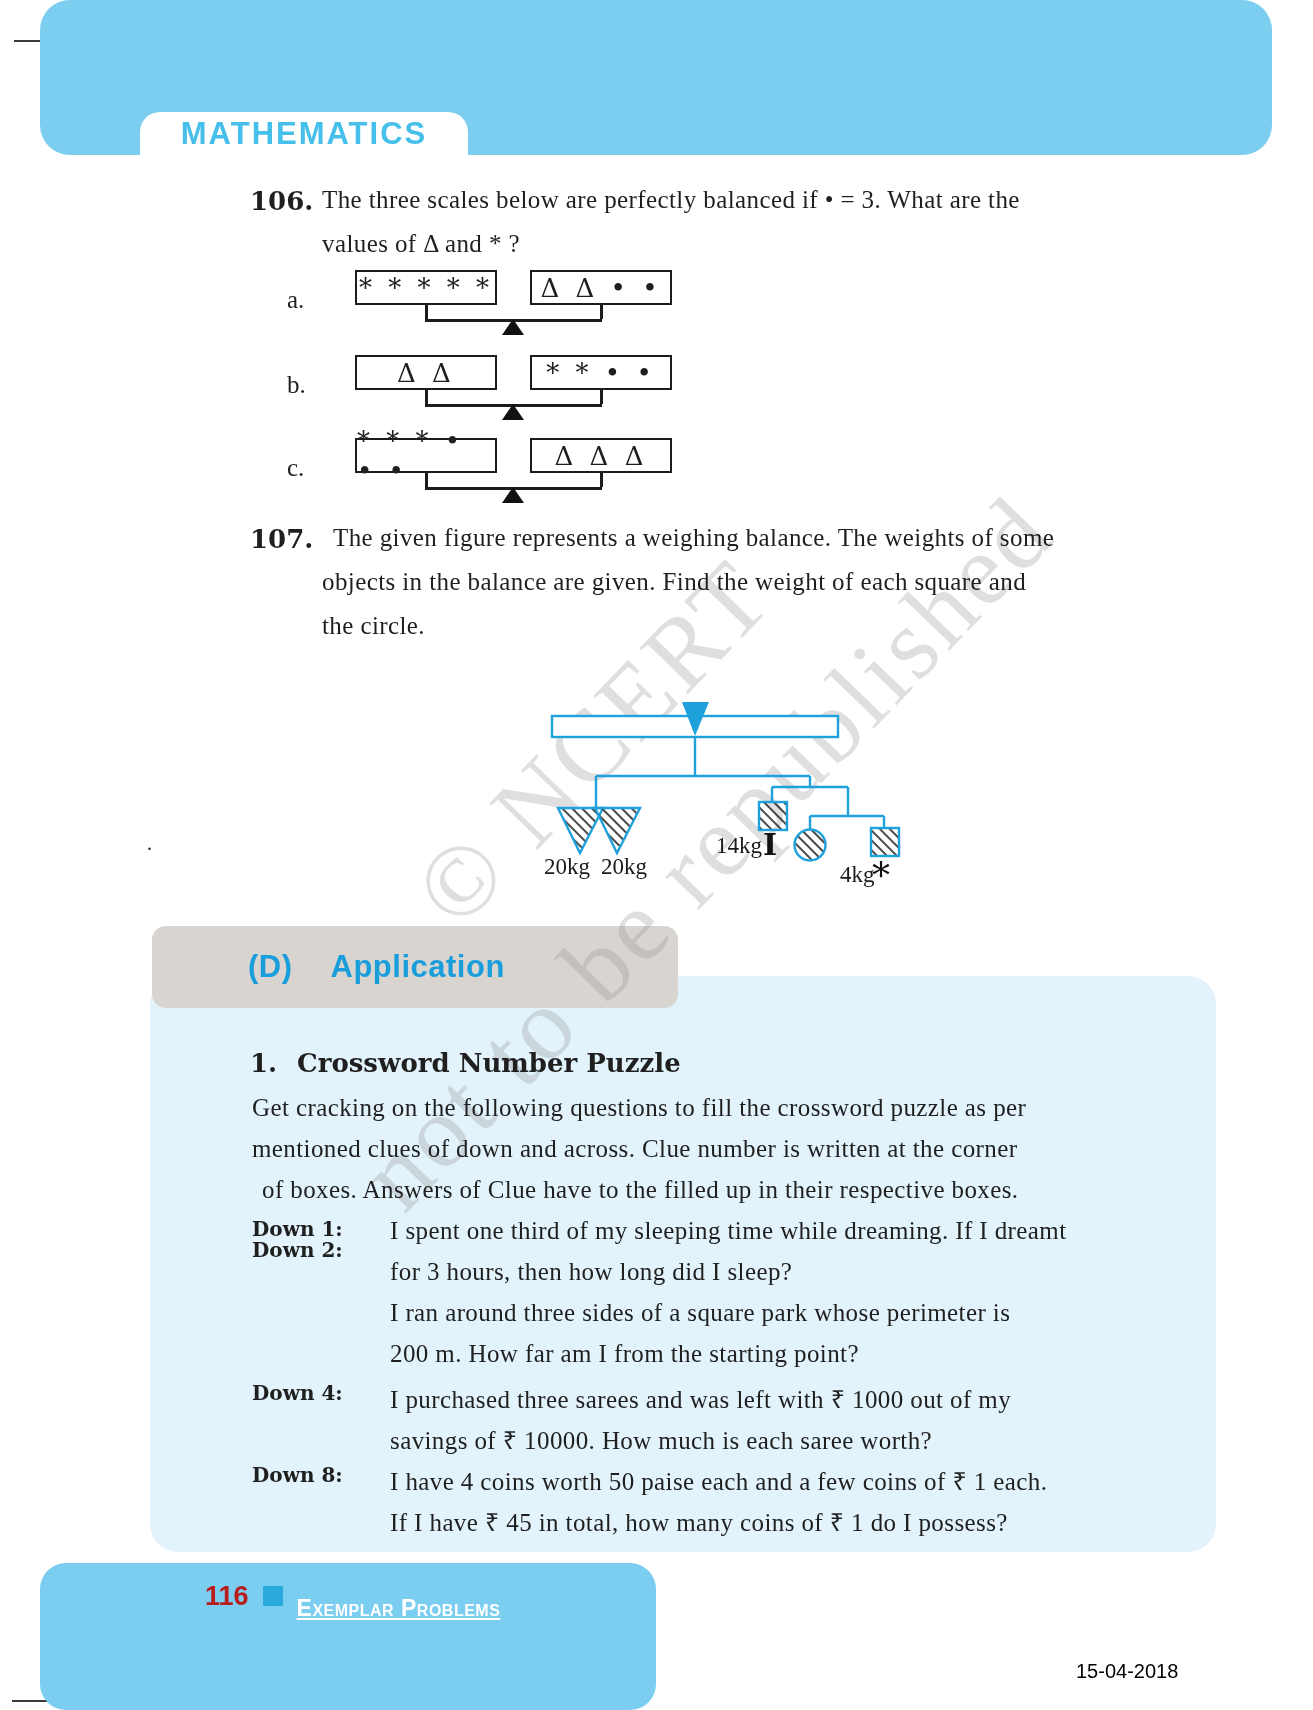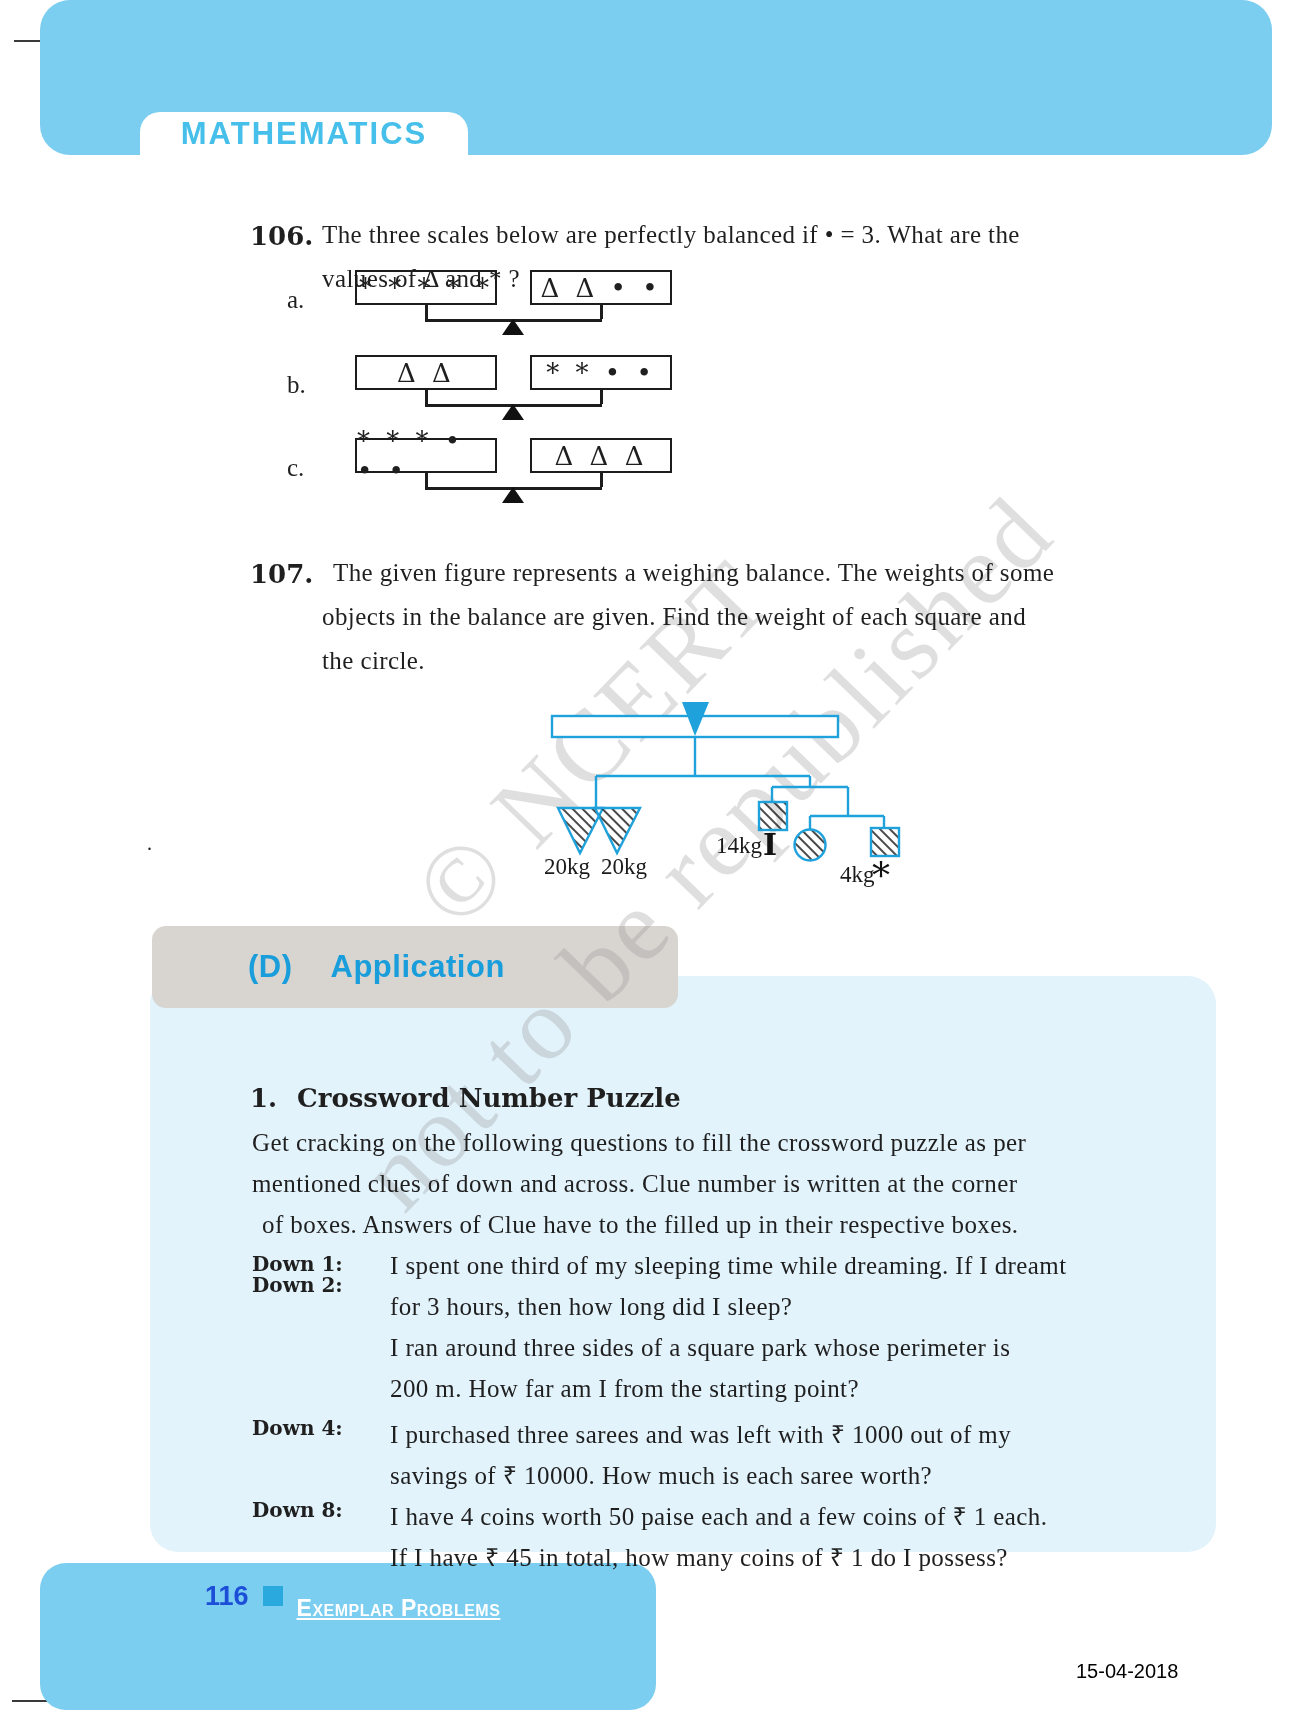--- a/index.html
+++ b/index.html
@@ -26,21 +26,21 @@
   
   .watermark{position:absolute;left:100px;top:640px;width:1100px;text-align:center;
              transform:rotate(-46deg);transform-origin:center;
              font-family:"Liberation Serif",serif;font-size:102px;line-height:1.55;
              color:rgba(140,140,140,0.28);letter-spacing:4px;white-space:nowrap;z-index:3;
              pointer-events:none;}
 
   .z-text{z-index:4;}
 
   
-  .abs{position:absolute;white-space:nowrap;margin-top:35px;}
+  .abs{position:absolute;white-space:nowrap;}
   .qnum{font-family:"DejaVu Serif",serif;font-weight:bold;font-size:26px;}
   .bodyline{font-size:25px;letter-spacing:0.4px;}
 
   
   .scale{position:absolute;left:287px;width:400px;height:72px;z-index:4;}
   .scale-label{position:absolute;left:0;top:16px;font-size:25px;}
   .pan{position:absolute;top:0;width:142px;height:35px;box-sizing:border-box;
        border:2.5px solid #1c1c1c;display:flex;align-items:center;justify-content:center;}
   .pan-left{left:68px;}
   .pan-right{left:243px;}
@@ -69,21 +69,21 @@
               background:#E2F3FB;border-radius:28px;z-index:1;}
   .cw-head{font-family:"DejaVu Serif",serif;font-weight:bold;font-size:26px;}
   .clue-label{font-family:"DejaVu Serif",serif;font-weight:bold;font-size:20px;}
 
   .stray-dot{position:absolute;left:147px;top:832px;font-size:20px;z-index:4;}
 
   
   .footer-band{position:absolute;left:40px;top:1563px;width:616px;height:147px;
                background:#7BCEF0;border-radius:26px;z-index:2;
                display:flex;align-items:flex-start;padding:18px 0 0 165px;box-sizing:border-box;gap:14px;}
-  .page-number{font-family:"Liberation Sans",sans-serif;font-weight:bold;font-size:27px;color:#1d4ed8;}
+  .page-number{font-family:"Liberation Sans",sans-serif;font-weight:bold;font-size:27px;color:#b91c1c;}
   .footer-square{width:20px;height:20px;background:#29A9DE;margin-top:5px;}
   .footer-book{font-family:"Liberation Sans",sans-serif;font-weight:bold;font-size:23px;
                color:#ffffff;font-variant:small-caps;letter-spacing:0.5px;margin-top:14px;text-decoration:underline;}
   .date-stamp{position:absolute;left:1076px;top:1660px;font-family:"Liberation Sans",sans-serif;
               font-size:20px;color:#000000;z-index:4;}
 </style>
 </head>
 <body>
 
 <div class="page">

